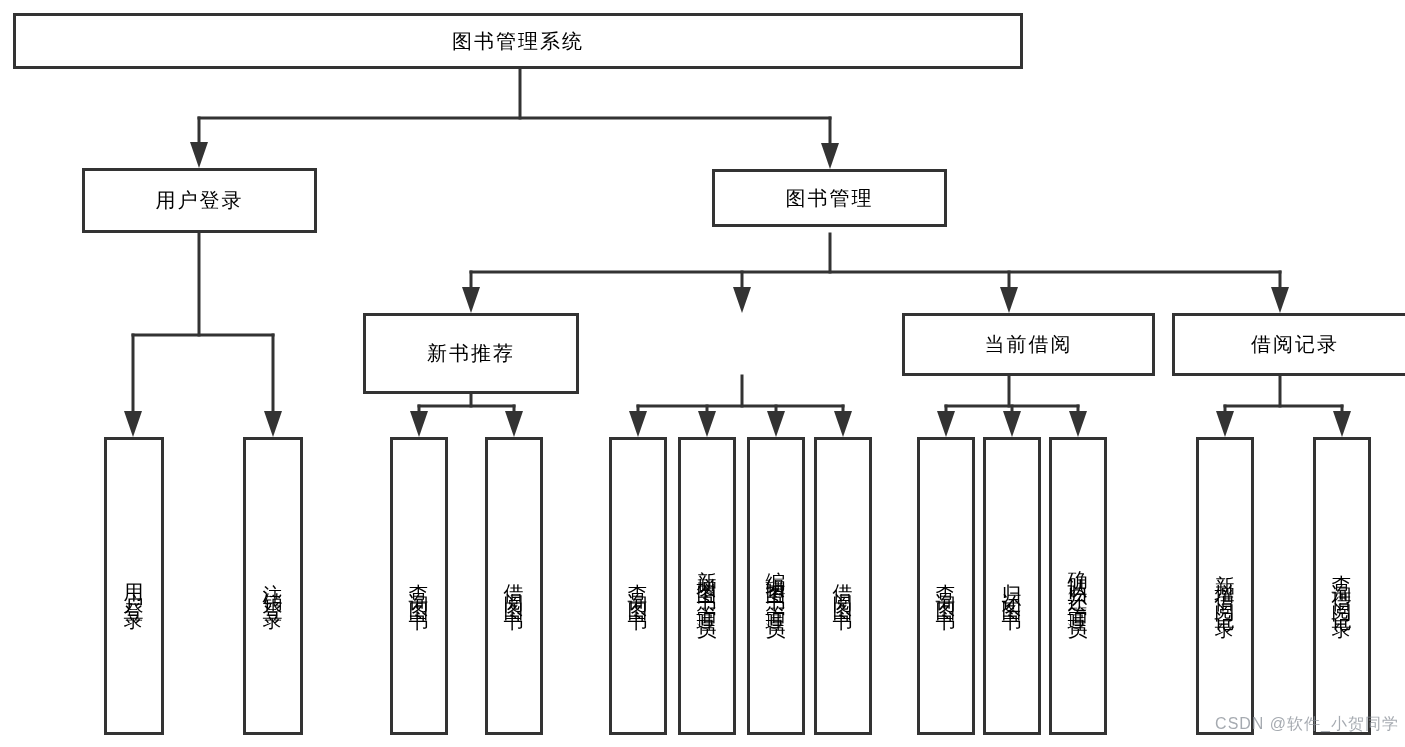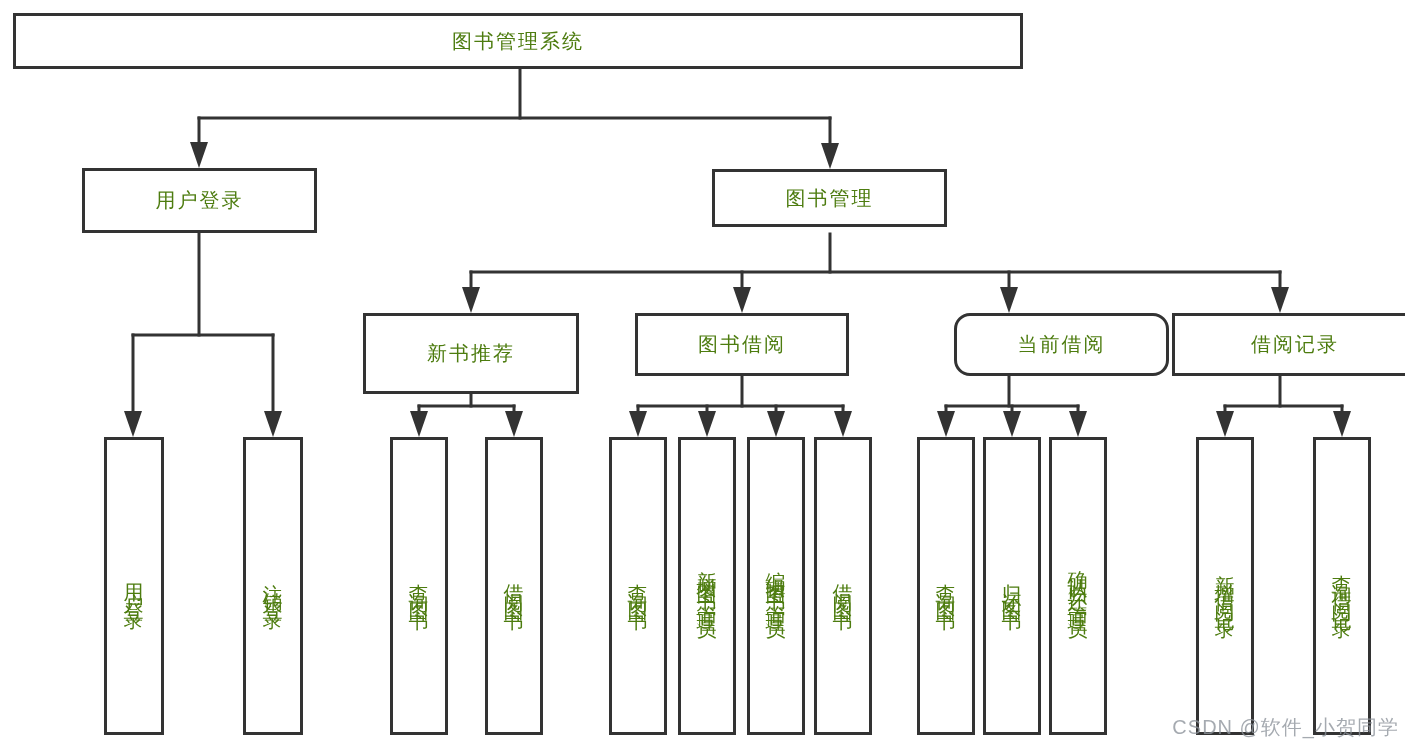--- a/index.html
+++ b/index.html
@@ -22,40 +22,40 @@
     z-index: 1;
   }
   .node {
     position: absolute;
     box-sizing: border-box;
     background: #ffffff;
     border: 3px solid #333333;
     display: flex;
     align-items: center;
     justify-content: center;
-    color: #4d7c0f;
+    color: #000000;
     z-index: 2;
   }
   .node .lbl {
     font-size: 20px;
     letter-spacing: 2px;
     white-space: nowrap;
   }
   .node.v .lbl {
     writing-mode: vertical-rl;
     text-orientation: mixed;
     letter-spacing: 9px;
     white-space: normal;
     line-height: 1;
   }
   .watermark {
     position: absolute;
     right: 6px;
     top: 714px;
-    font-size: 20px;
+    font-size: 16px;
     letter-spacing: 1px;
     color: #8d939b;
     opacity: 0.78;
     z-index: 5;
     white-space: nowrap;
   }
 </style>
 </head>
 <body>
 
@@ -146,24 +146,21 @@
   <div class="node" style="left:82px; top:168px; width:235px; height:65px;">
     <span class="lbl">用户登录</span>
   </div>
   <div class="node" style="left:712px; top:169px; width:235px; height:58px;">
     <span class="lbl">图书管理</span>
   </div>
 
   <div class="node" style="left:363px; top:313px; width:216px; height:81px;">
     <span class="lbl">新书推荐</span>
   </div>
-  <div class="node" style="left:635px; top:313px; width:214px; height:63px;">
-    <span class="lbl">图书借阅</span>
-  </div>
-  <div class="node" style="left:954px; top:313px; width:215px; height:63px;border-radius:16px;">
+  <div class="node" style="left:902px; top:313px; width:253px; height:63px;">
     <span class="lbl">当前借阅</span>
   </div>
   <div class="node" style="left:1172px; top:313px; width:246px; height:63px;">
     <span class="lbl">借阅记录</span>
   </div>
 
   <div class="node v" style="left:104px; top:437px; width:60px; height:298px;">
     <span class="lbl">用户登录</span>
   </div>
   <div class="node v" style="left:243px; top:437px; width:60px; height:298px;">

